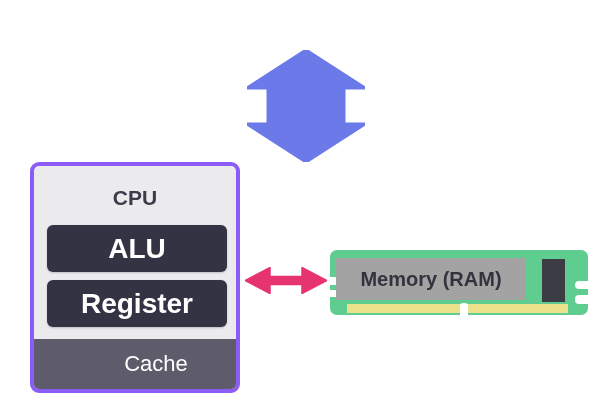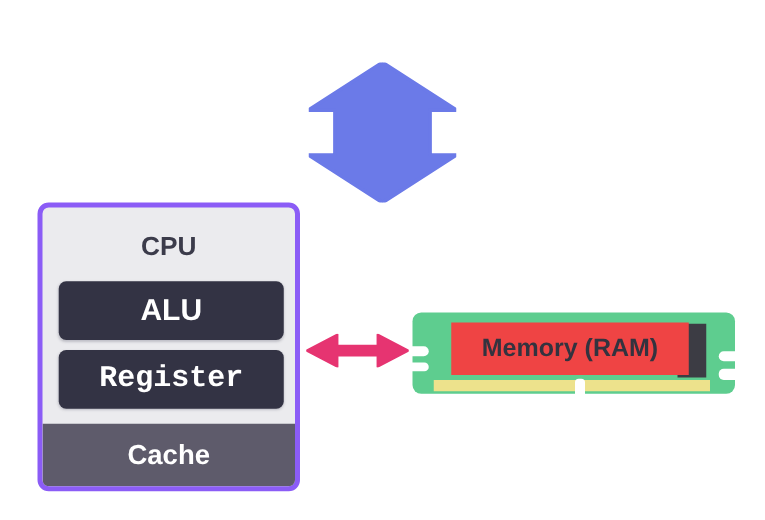--- a/index.html
+++ b/index.html
@@ -26,44 +26,44 @@
     box-sizing:border-box;overflow:hidden;
   }
   .cpu-title{
     position:absolute;left:0;top:20px;width:100%;
     text-align:center;color:#3b3b4a;font-size:21px;font-weight:bold;
   }
   .cpu-comp{
     position:absolute;left:13px;width:180px;height:47px;
     background:#333344;border-radius:6px;
     display:flex;align-items:center;justify-content:center;
-    color:#ffffff;font-size:24px;font-weight:bold;
+    color:#ffffff;font-size:28px;font-weight:bold;
     box-shadow:0 1px 2px rgba(60,60,80,.25);
   }
   .cpu-comp.alu{top:59px;}
-  .cpu-comp.reg{top:114px;font-family:Liberation Mono, monospace;}
+  .cpu-comp.reg{top:114px;}
   .cpu-cache{
     position:absolute;left:0;bottom:0;width:100%;height:50px;
     background:#5e5b6b;
     display:flex;align-items:center;justify-content:center;
-    color:#ffffff;font-size:22px;font-weight:bold;
+    color:#ffffff;font-size:22px;font-weight:normal;padding-left:21px;
   }
 
   
   .bus-arrow{position:absolute;left:245px;top:267px;width:82px;height:27px;}
 
   
   .ram{position:absolute;left:330px;top:250px;width:258px;height:65px;}
   .ram-board{
     position:absolute;left:0;top:0;width:258px;height:65px;
     background:#5ecd8f;border-radius:7px;
   }
   .ram-label{
-    position:absolute;left:31px;top:8px;width:190px;height:42px;
-    background:#ef4444;
+    position:absolute;left:6px;top:8px;width:190px;height:42px;
+    background:#a3a3a3;
     display:flex;align-items:center;justify-content:center;
     color:#33333f;font-size:20px;font-weight:bold;
   }
   .ram-chip{
     position:absolute;left:212px;top:9px;width:23px;height:43px;
     background:#3c3c44;
   }
   .ram-pins{
     position:absolute;left:17px;top:54px;width:221px;height:9px;
     background:#ede28c;

